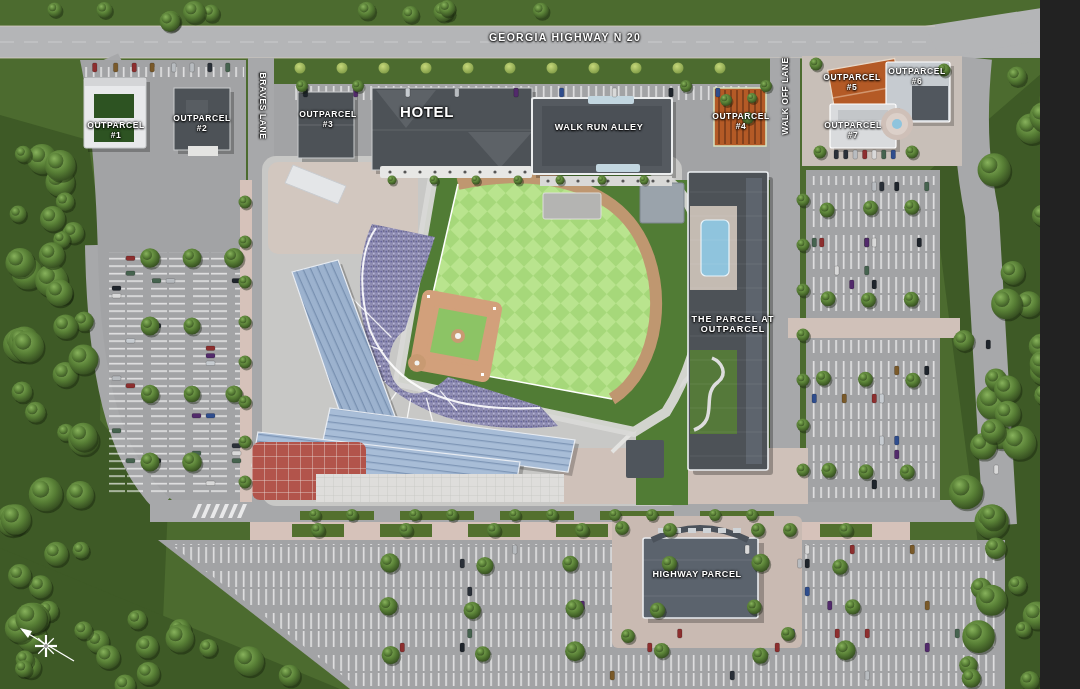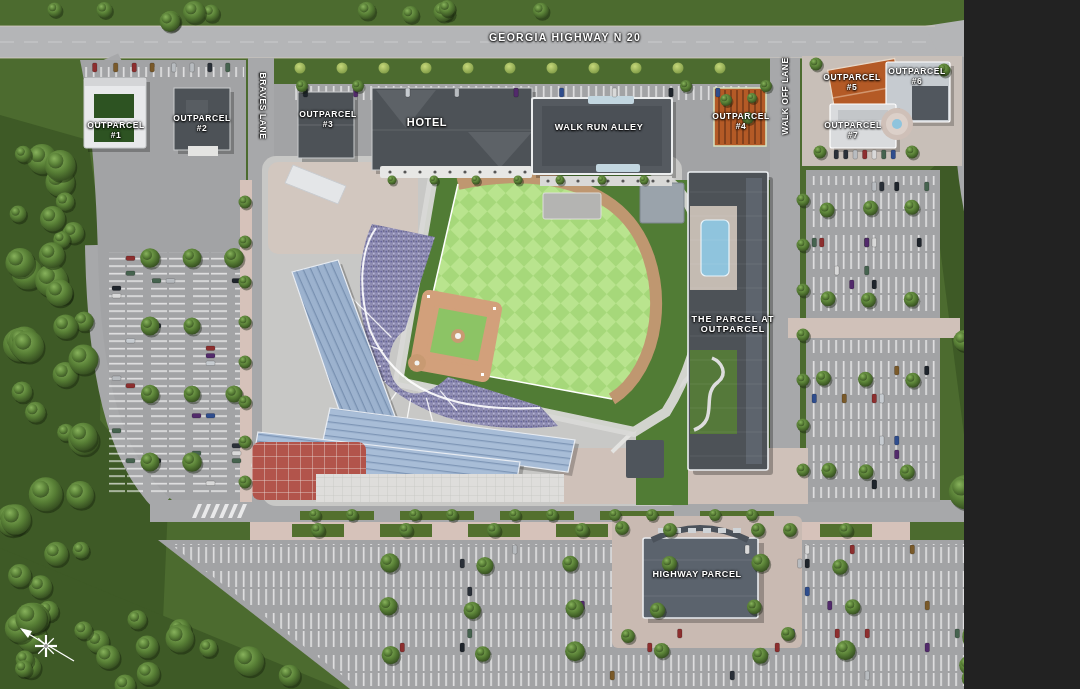--- a/index.html
+++ b/index.html
@@ -1,16 +1,16 @@
 <!DOCTYPE html>
 <html><head>
 <meta charset="utf-8">
 <style>
   html,body{margin:0;padding:0;background:#222;}
-  .stage{position:relative;width:964px;height:689px;overflow:hidden;background:#4c6b2f;
+  .stage{position:relative;width:1040px;height:689px;overflow:hidden;background:#4c6b2f;
          font-family:"Liberation Sans",sans-serif;}
   .stage svg{position:absolute;left:0;top:0;}
   .lbl{position:absolute;transform:translate(-50%,-50%);color:#fff;
        font:700 8.5px/1.15 "Liberation Sans",sans-serif;letter-spacing:.6px;
        text-align:center;white-space:nowrap;z-index:5;
        text-shadow:0 0 2px rgba(0,0,0,.95),0 0 3px rgba(0,0,0,.8),0 1px 2px rgba(0,0,0,.9);}
   .lbl span{display:block;}
   .vcw{transform:translate(-50%,-50%) rotate(90deg);}
   .vccw{transform:translate(-50%,-50%) rotate(-90deg);}
   .big{font-size:10.5px;letter-spacing:1.3px;}
@@ -1027,21 +1027,21 @@
     <span>#1</span>
   </div>
   <div class="lbl" style="left:202px;top:124px">
     <span>OUTPARCEL</span>
     <span>#2</span>
   </div>
   <div class="lbl" style="left:328px;top:120px">
     <span>OUTPARCEL</span>
     <span>#3</span>
   </div>
-  <div class="lbl" style="left:427px;top:122px;font-size:11px">HOTEL</div>
+  <div class="lbl" style="left:427px;top:112px;font-size:15px">HOTEL</div>
   <div class="lbl" style="left:599px;top:127px;font-size:9px">WALK RUN ALLEY</div>
   <div class="lbl" style="left:741px;top:122px">
     <span>OUTPARCEL</span>
     <span>#4</span>
   </div>
   <div class="lbl" style="left:852px;top:83px">
     <span>OUTPARCEL</span>
     <span>#5</span>
   </div>
   <div class="lbl" style="left:917px;top:77px">

